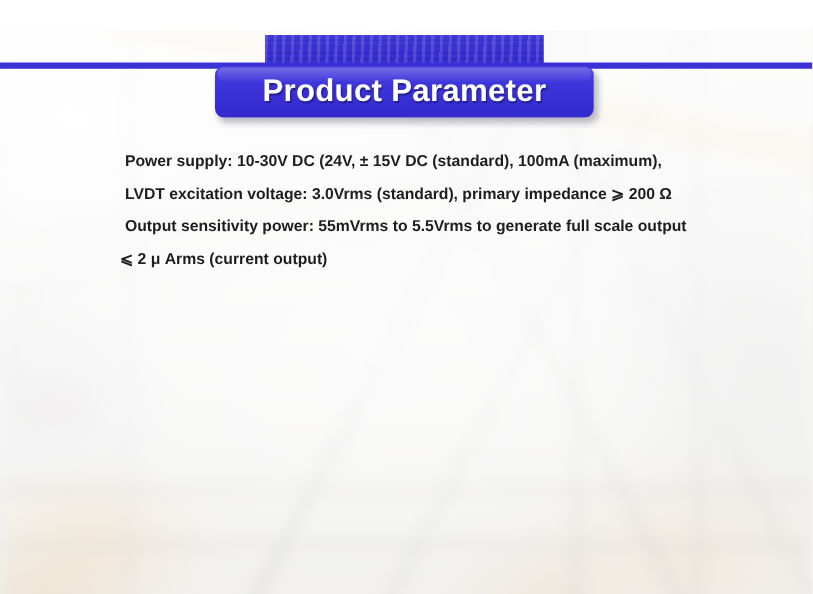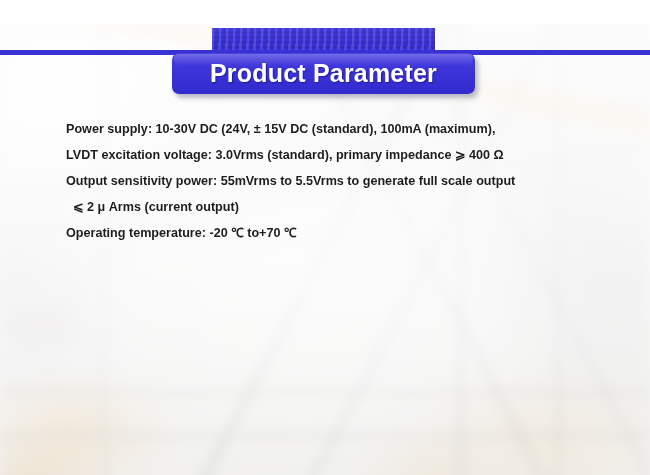--- a/index.html
+++ b/index.html
@@ -153,23 +153,23 @@
   }
   .spec-line {
     font-size: 12.6px;
     font-weight: bold;
     color: #1d1d1d;
     line-height: 26px;
     height: 26px;
     white-space: nowrap;
     text-shadow: 0 0 3px rgba(255,255,255,0.95), 0 0 6px rgba(255,255,255,0.8);
   }
-  .ind-0 { padding-left: 66px; }
+  .ind-0 { padding-left: 100px; }
   .ind-1 { padding-left: 133px; }
-  .ind-2 { padding-left: 73px; }
+  .ind-2 { padding-left: 96px; }
 </style>
 </head>
 <body>
 
 <div id="slide">
 
   <div class="bg-layer bg-base"></div>
   <div class="bg-layer bg-structures"></div>
   <div class="bg-layer bg-beams"></div>
   <div class="bg-layer bg-lowlight"></div>
@@ -178,19 +178,18 @@
 
   <div class="top-block"></div>
   <div class="top-rule"></div>
 
   <div class="title-banner">
     <span class="title-text">Product Parameter</span>
   </div>
 
   <div class="spec-body">
     <div class="spec-line ind-0">Power supply:  10-30V DC (24V, ± 15V DC (standard), 100mA (maximum),</div>
-    <div class="spec-line ind-0">LVDT excitation voltage:  3.0Vrms (standard), primary impedance ⩾ 400 Ω</div>
+    <div class="spec-line ind-0">LVDT excitation voltage:  3.0Vrms (standard), primary impedance ⩾ 200 Ω</div>
     <div class="spec-line ind-0">Output sensitivity power:  55mVrms to 5.5Vrms to generate full scale output</div>
     <div class="spec-line ind-2">⩽ 2 μ Arms (current output)</div>
-    <div class="spec-line ind-0">Operating temperature:  -20 ℃ to+70 ℃</div>
   </div>
 
 </div>
 
 </body></html>

